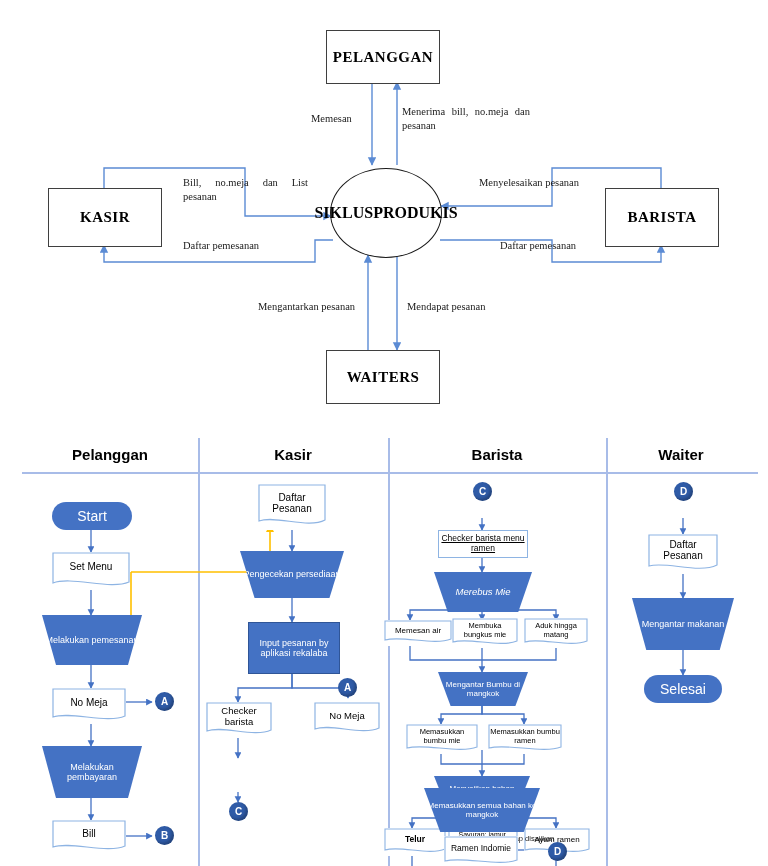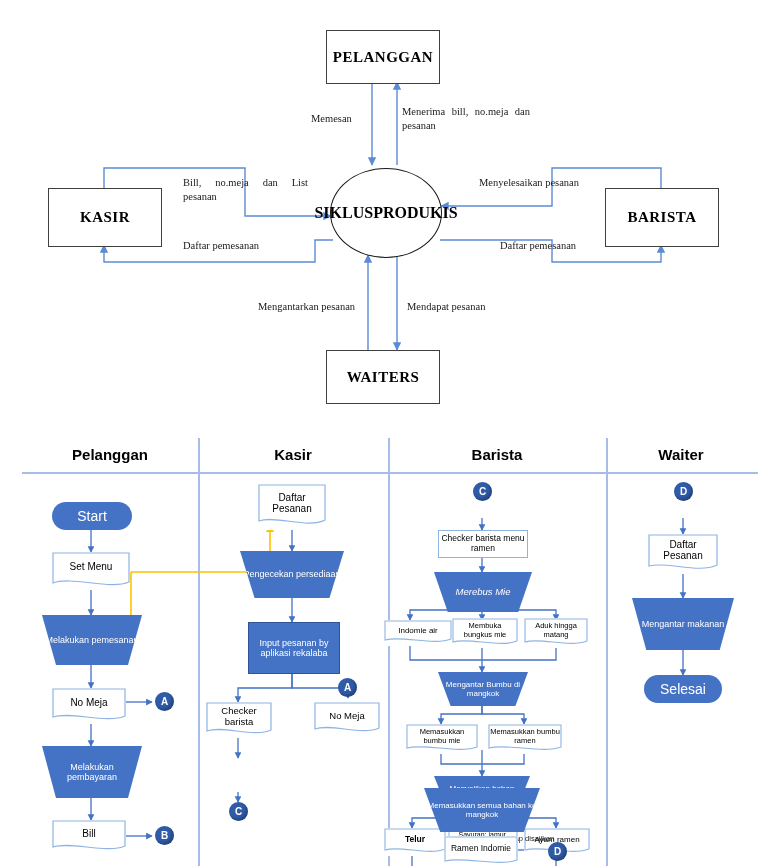--- a/index.html
+++ b/index.html
@@ -284,32 +284,32 @@
 
   <div class="conn-circle" style="left:229px;top:382px;width:19px;height:19px;">
     <span>C</span>
   </div>
 
   <div class="conn-circle" style="left:473px;top:62px;width:19px;height:19px;">
     <span>C</span>
   </div>
 
   <div class="node n-proc" style="left:438px;top:110px;width:90px;height:28px;background:#fff;color:#000;border:1px solid #8EB4E3;">
-    <span style="font-size:8.5px;">Checker barista menu ramen</span>
+    <span style="font-size:8.5px;text-decoration:underline;">Checker barista menu ramen</span>
   </div>
 
   <div class="node n-trap" style="left:434px;top:152px;width:98px;height:40px;font-style:italic;">
     <span style="font-size:9.5px;">Merebus Mie</span>
   </div>
 
   <div class="node n-doc" style="left:384px;top:200px;width:68px;height:26px;">
     <svg width="68" height="26" viewBox="0 0 68 26">
       <path d="M1,1 H67 V19 C50,26 18,15 1,20 Z" fill="#ffffff" stroke="#8EB4E3" stroke-width="1.1"></path>
     </svg>
-    <span style="position:relative;margin-top:-4px;font-size:8px;">Indomie air</span>
+    <span style="position:relative;margin-top:-4px;font-size:8px;">Memesan air</span>
   </div>
 
   <div class="node n-doc" style="left:452px;top:198px;width:66px;height:30px;">
     <svg width="66" height="30" viewBox="0 0 66 30">
       <path d="M1,1 H65 V23 C48,30 17,19 1,24 Z" fill="#ffffff" stroke="#8EB4E3" stroke-width="1.1"></path>
     </svg>
     <span style="position:relative;margin-top:-5px;font-size:7.5px;">Membuka bungkus mie</span>
   </div>
 
   <div class="node n-doc" style="left:524px;top:198px;width:64px;height:30px;">

